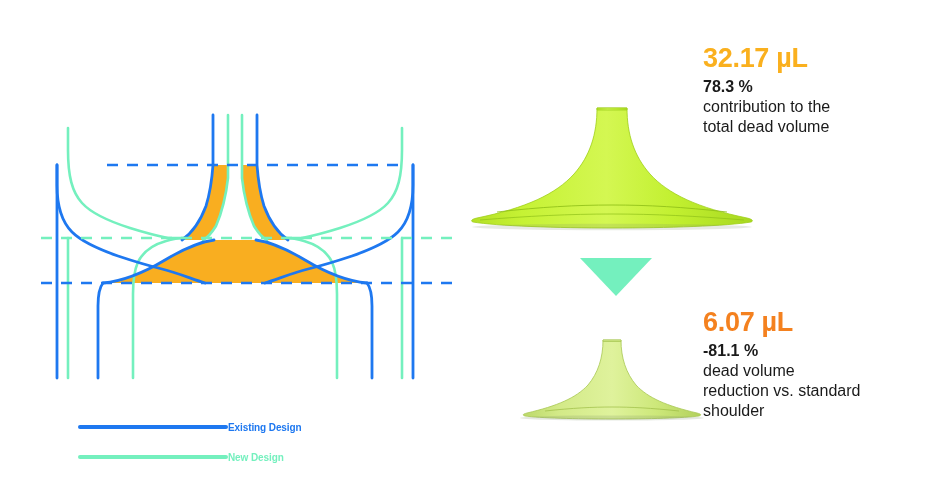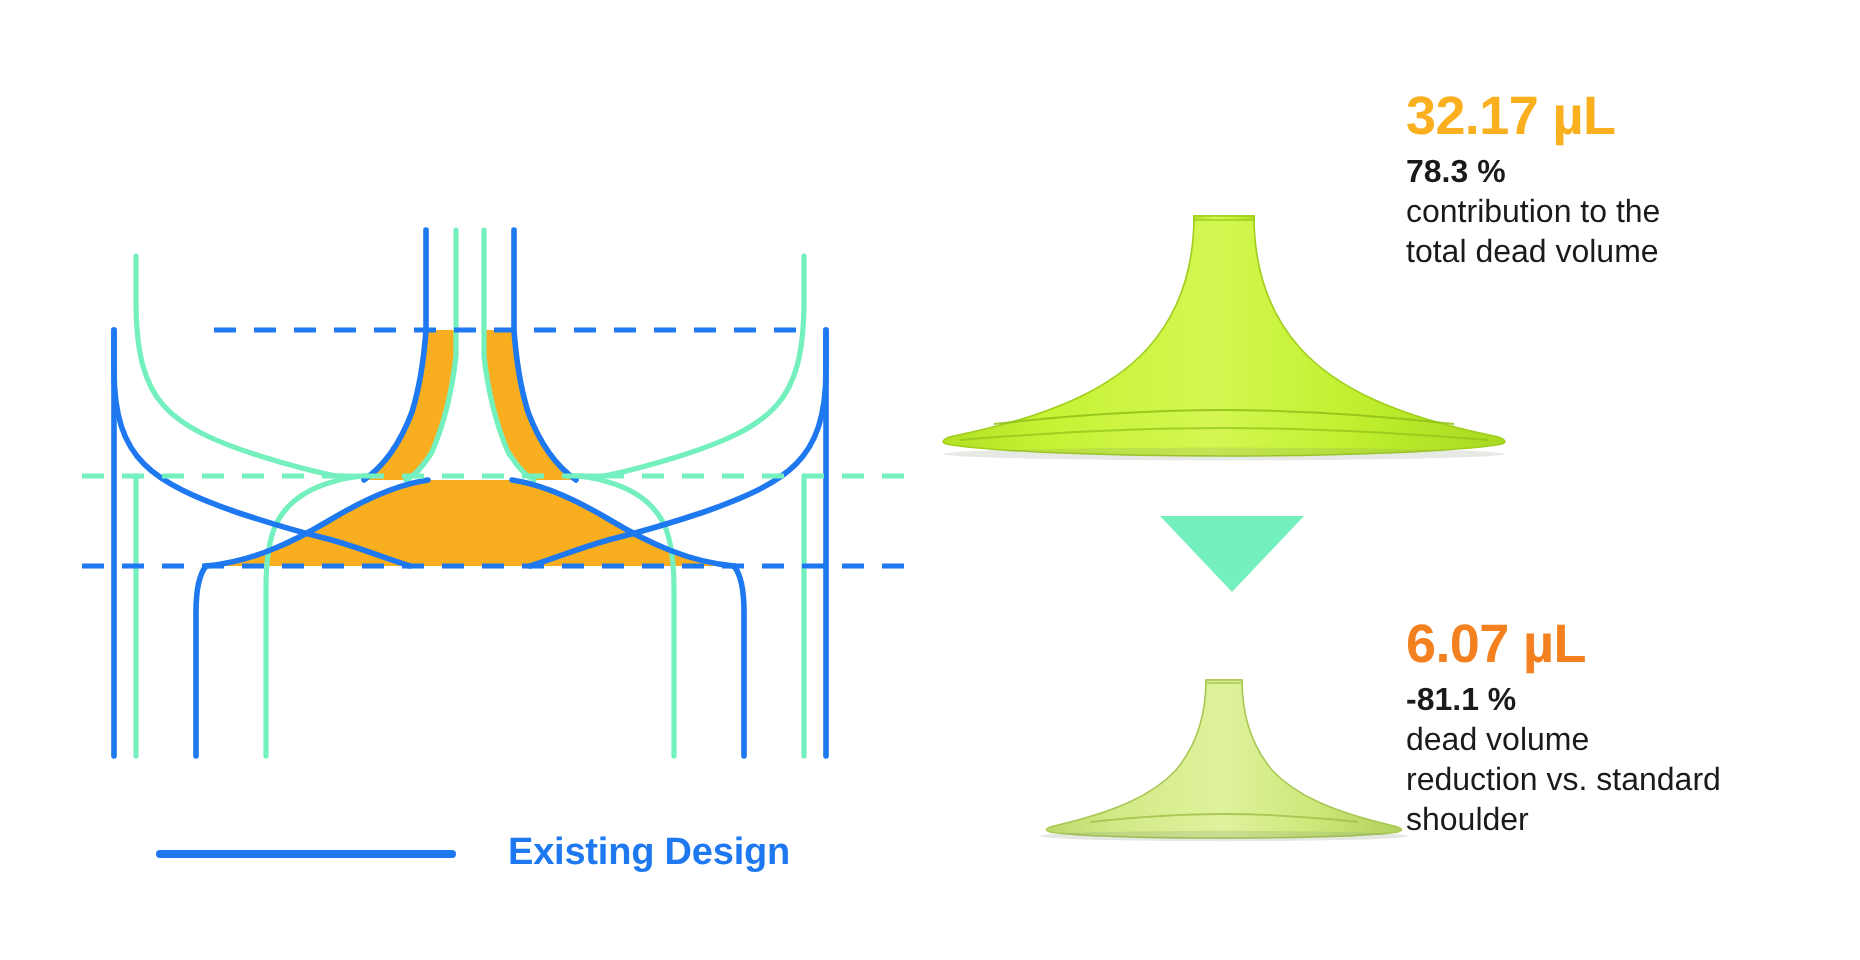--- a/index.html
+++ b/index.html
@@ -44,22 +44,21 @@
     align-items: center;
     height: 30px;
   }
   .legend-swatch {
     width: 150px;
     height: 4px;
     border-radius: 2px;
     flex: 0 0 auto;
   }
   .legend-label {
-    margin-left: 26px;
-    font-size: 19px;
+    font-size: 10px;
     font-weight: bold;
     letter-spacing: -0.1px;
     white-space: nowrap;
   }
 
   
   .funnel-big {
     position: absolute;
     left: 466px;
     top: 94px;
@@ -234,20 +233,24 @@
       <line x1="107" y1="165" x2="405" y2="165" stroke="#1E78F0" stroke-width="2.4" stroke-dasharray="11 9" stroke-linecap="butt"></line>
       <line x1="41" y1="238" x2="452" y2="238" stroke="#74F0BE" stroke-width="2.4" stroke-dasharray="11 9" stroke-linecap="butt"></line>
       <line x1="41" y1="283" x2="452" y2="283" stroke="#1E78F0" stroke-width="2.4" stroke-dasharray="11 9" stroke-linecap="butt"></line>
     </g>
   </svg>
 
   <div class="legend">
     <div class="legend-row">
       <div class="legend-swatch" style="background:#1E78F0;"></div>
       <div class="legend-label" style="color:#1E78F0;">Existing Design</div>
+    </div>
+    <div class="legend-row">
+      <div class="legend-swatch" style="background:#74F0BE;"></div>
+      <div class="legend-label" style="color:#74F0BE;">New Design</div>
     </div>
   </div>
 
   <svg class="funnel-big" viewBox="0 0 292 140">
     <defs>
       <linearGradient id="bigGrad" x1="0" y1="0" x2="1" y2="0">
         <stop offset="0%" stop-color="#B4E026"></stop>
         <stop offset="18%" stop-color="#C6F234"></stop>
         <stop offset="48%" stop-color="#D4F752"></stop>
         <stop offset="72%" stop-color="#C2F030"></stop>

